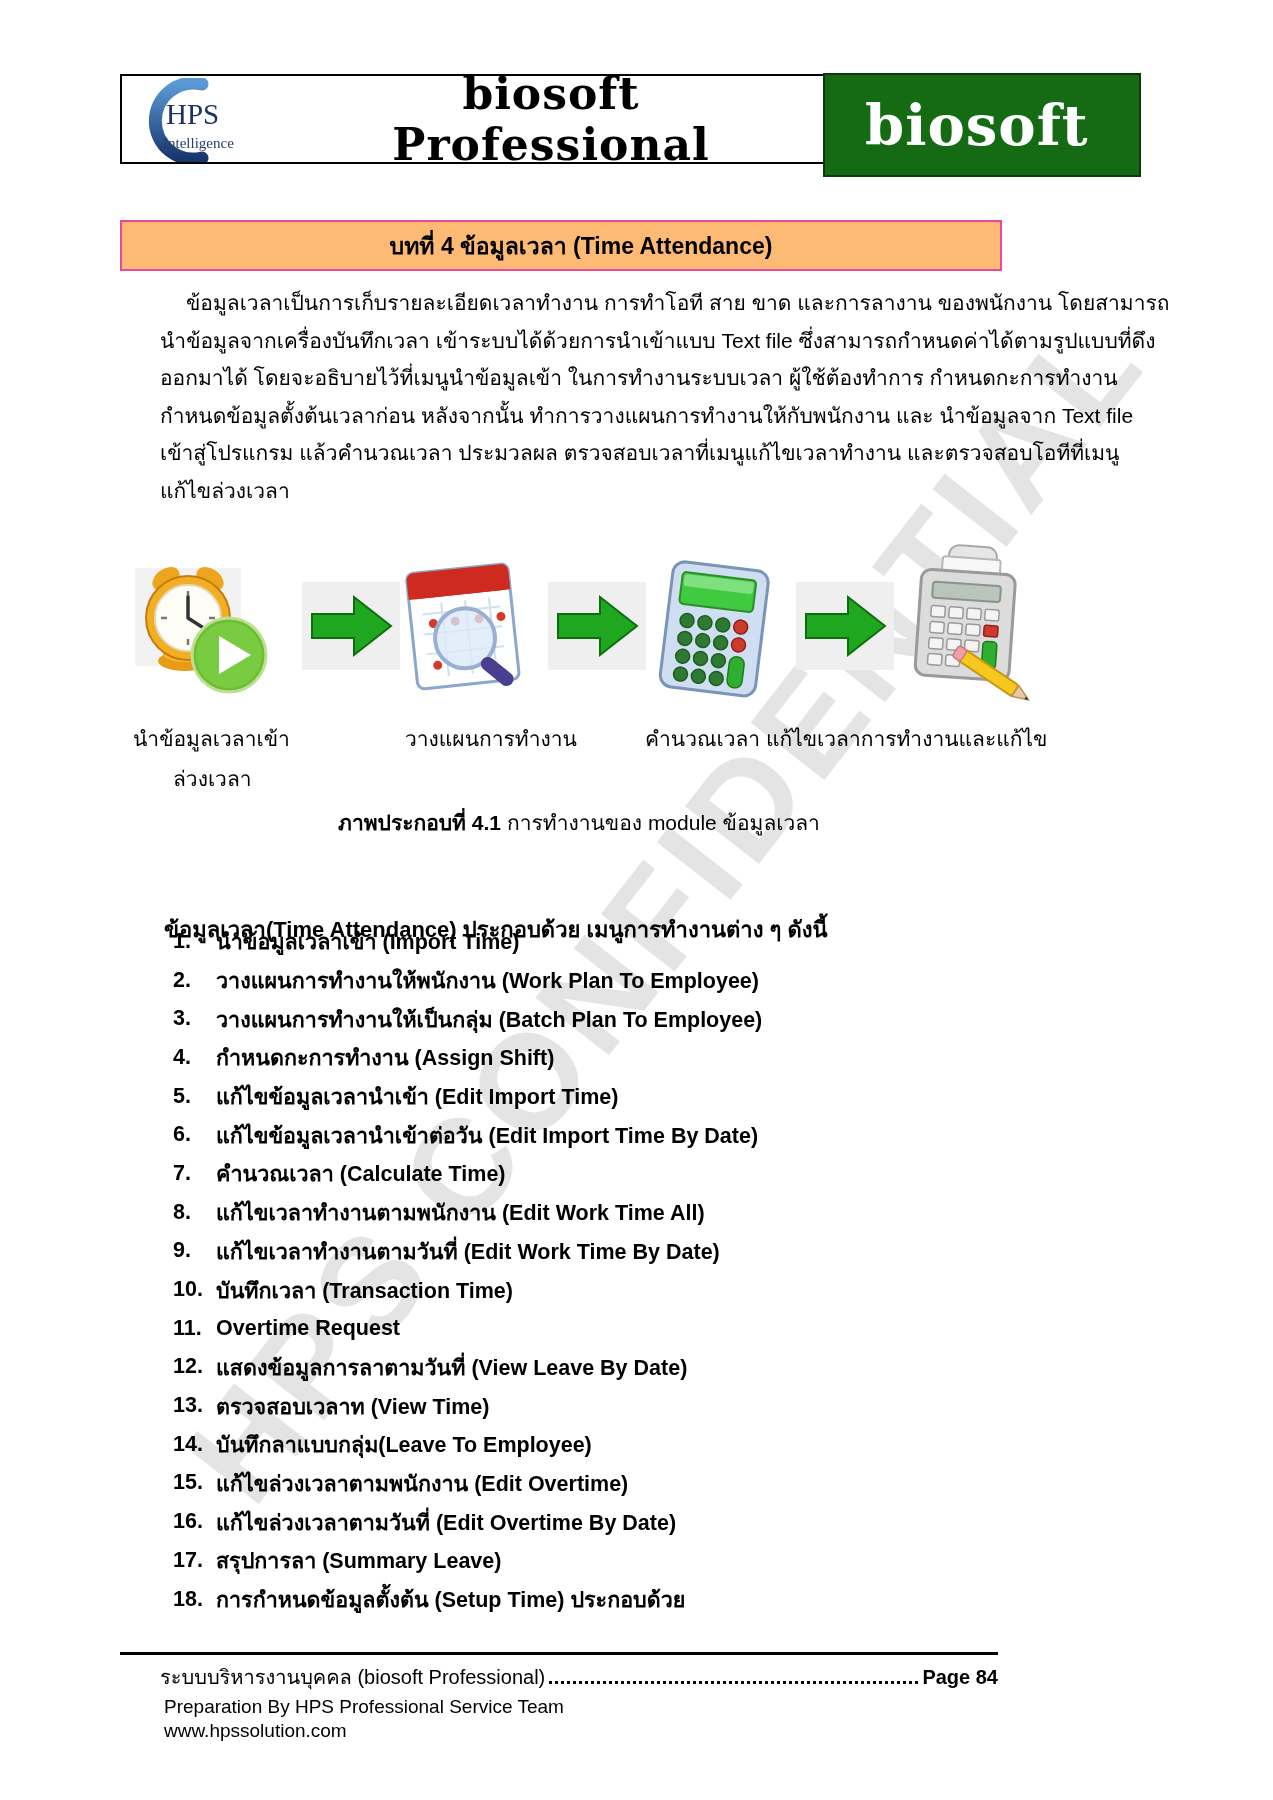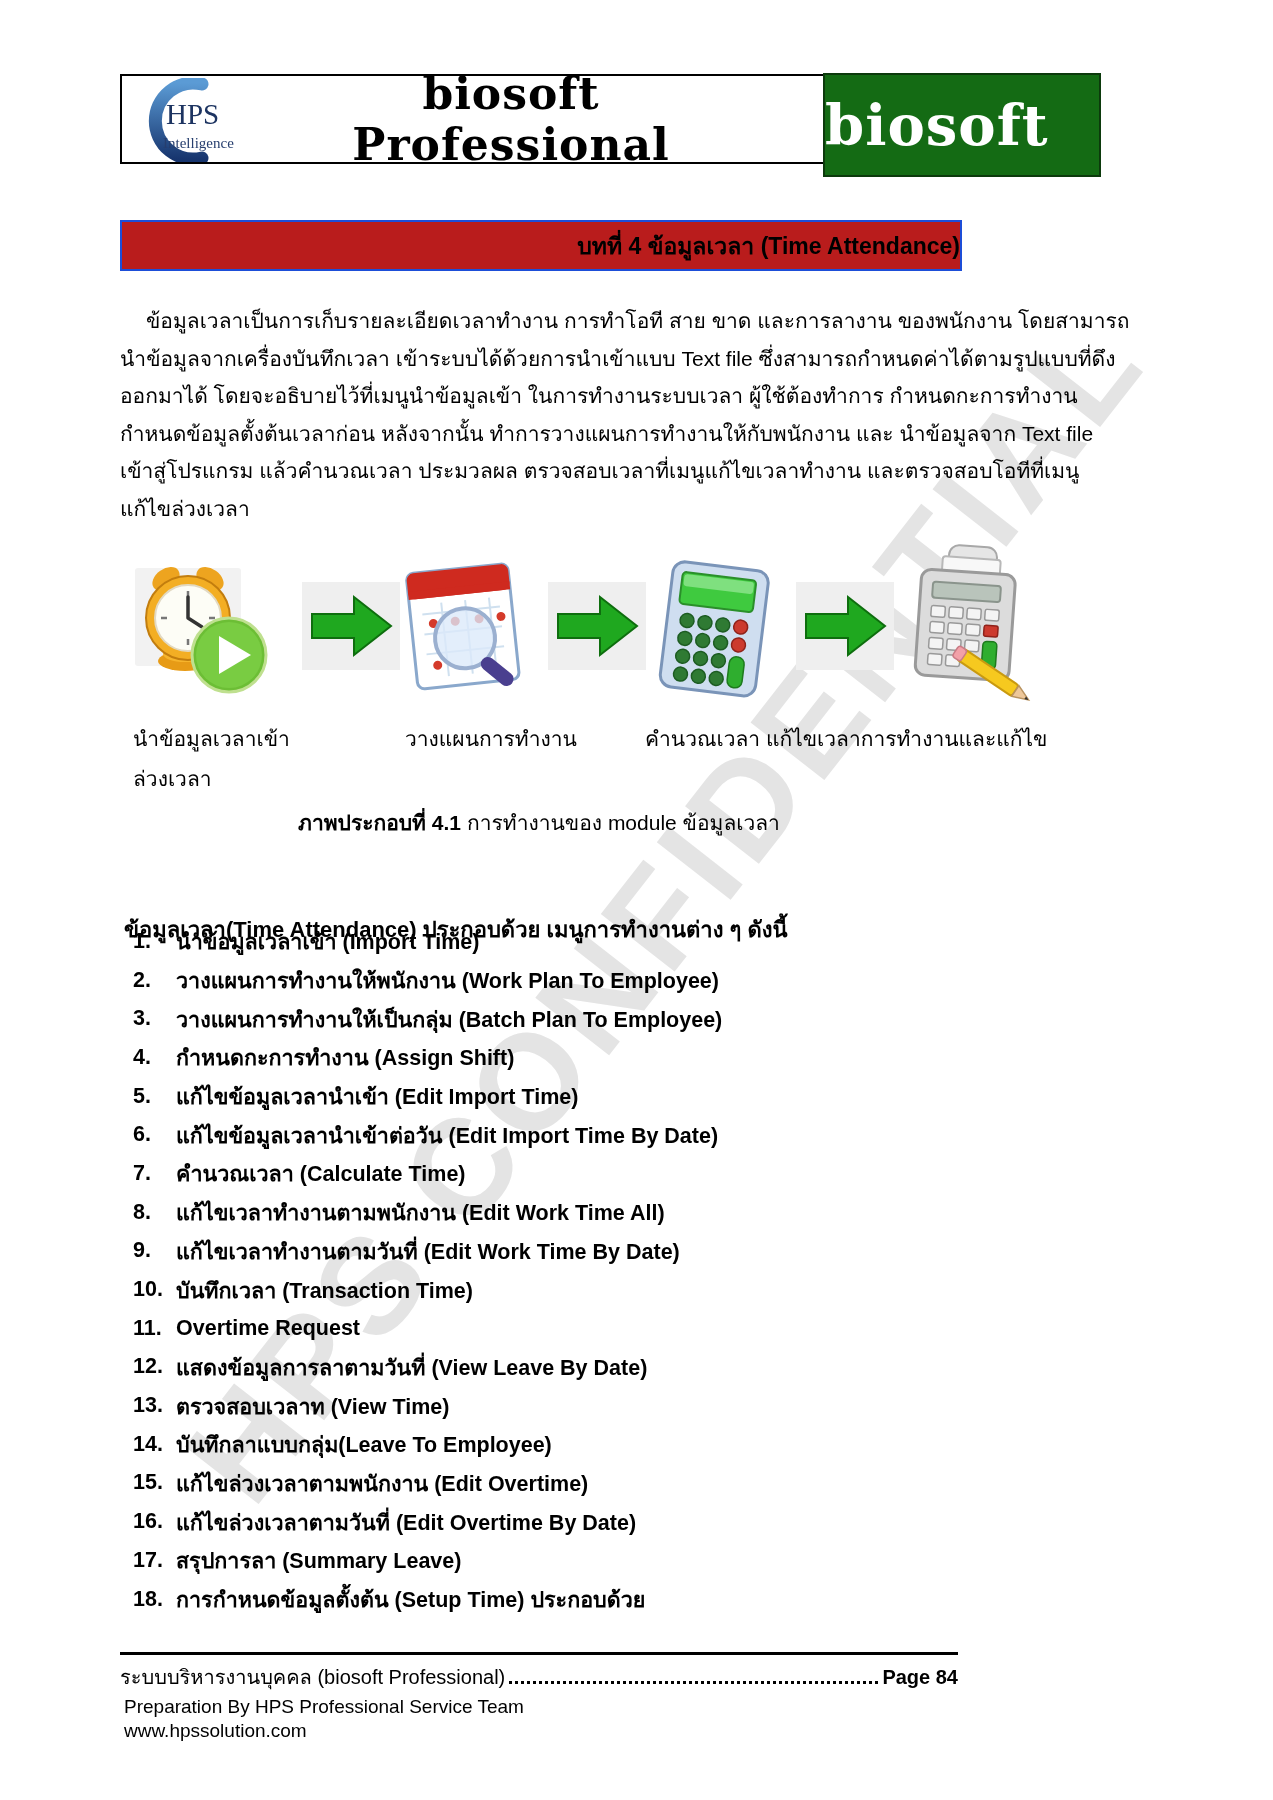--- a/index.html
+++ b/index.html
@@ -1,42 +1,42 @@
 <!DOCTYPE html>
 <html><head>
 <meta charset="utf-8">
 <style>
   html,body{margin:0;padding:0;background:#ffffff;}
   .page{position:relative;width:1273px;height:1800px;background:#fff;overflow:hidden;
         font-family:"Liberation Sans","DejaVu Sans",sans-serif;color:#000;}
-  .layer{position:absolute;z-index:1;}
+  .layer{position:absolute;z-index:1;padding-left:40px;}
 
   
   .watermark{position:absolute;top:900px;left:-30px;width:1280px;text-align:center;
     font-size:136px;font-weight:bold;letter-spacing:8px;color:#e4e4e4;white-space:nowrap;
     transform:rotate(-52deg);transform-origin:50% 50%;z-index:0;
     font-family:"Liberation Sans",sans-serif;}
 
   
   .header-box{left:120px;top:74px;width:838px;height:86px;border:2px solid #000;background:#fff;
     display:flex;align-items:center;}
   .hps-logo{position:absolute;left:8px;top:2px;width:160px;height:84px;}
   .doc-title{flex:1;text-align:center;padding-left:150px;padding-right:210px;
     font-family:"DejaVu Serif","Liberation Serif",serif;font-weight:800;font-size:44px;letter-spacing:1px;}
   .biosoft-box{left:823px;top:73px;width:274px;height:100px;background:#146b14;border:2px solid #0c3a0c;
     display:flex;align-items:center;justify-content:flex-start;}
   .biosoft-box span{color:#fff;font-family:"DejaVu Serif","Liberation Serif",serif;font-weight:800;
     font-size:56px;letter-spacing:1px;line-height:1;}
 
   
-  .chapter-banner{left:120px;top:220px;width:838px;height:47px;background:#b91c1c;border:2px solid #1d4ed8;
-    display:flex;align-items:center;justify-content:flex-end;font-size:23px;font-weight:bold;}
-
-  
-  .intro{left:120px;top:302px;width:860px;font-size:21px;line-height:37.5px;}
+  .chapter-banner{left:120px;top:220px;width:838px;height:47px;background:#fdba74;border:2px solid #ec4899;
+    display:flex;align-items:center;justify-content:center;font-size:23px;font-weight:bold;}
+
+  
+  .intro{left:120px;top:284px;width:860px;font-size:21px;line-height:37.5px;}
   .intro .iline{white-space:nowrap;}
   .intro .indent{text-indent:26px;}
 
   
   .flow{left:120px;top:550px;width:1000px;height:165px;}
   .fi{position:absolute;}
 
   
   .flow-labels{left:120px;top:722px;width:1040px;height:36px;font-size:21px;}
   .flow-labels span{position:absolute;white-space:nowrap;}

